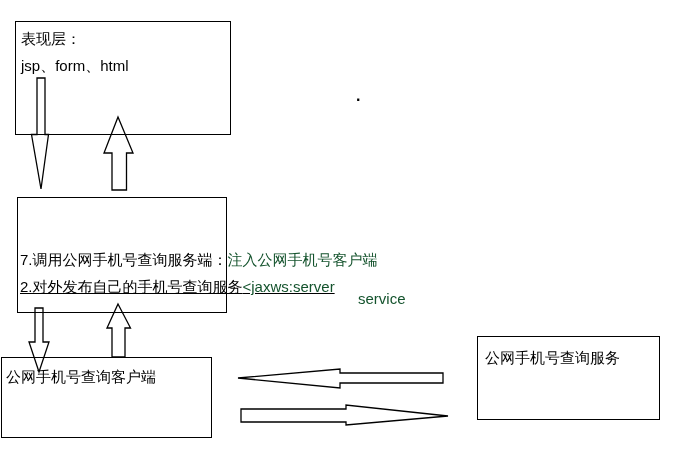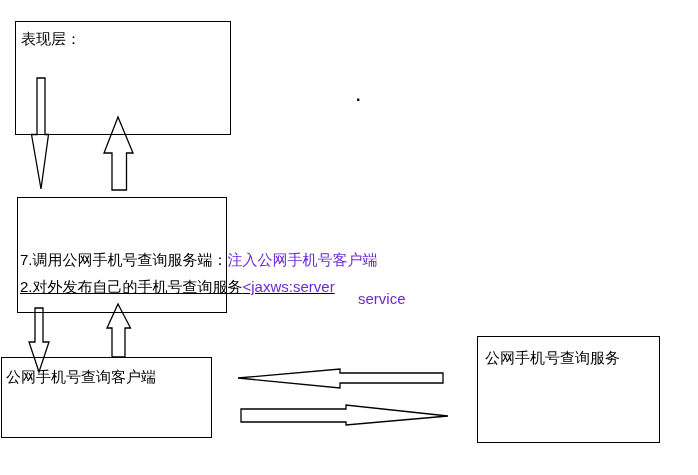--- a/index.html
+++ b/index.html
@@ -9,37 +9,38 @@
     color:#000;
     padding-left:40px;
   }
   .box{
     position:absolute;border:1.5px solid #000;background:transparent;
     box-sizing:border-box;
   }
   .txt{
     position:absolute;font-size:15px;line-height:16px;white-space:nowrap;color:#000;
   }
-  .red{color:#6d28d9;}
+  .red{color:#14532d;}
   #box-presentation{left:15px;top:21px;width:216px;height:114px;}
   #box-business{left:17px;top:197px;width:210px;height:116px;}
   #box-client{left:1px;top:357px;width:211px;height:81px;}
-  #box-service{left:477px;top:336px;width:183px;height:107px;}
+  #box-service{left:477px;top:336px;width:183px;height:84px;}
   .box .txt{position:absolute;}
   #arrow-layer{position:absolute;left:0;top:0;pointer-events:none;}
   #stray-dot{position:absolute;left:356px;top:88px;font-size:16px;font-weight:bold;line-height:16px;}
   #servlet-label{position:absolute;left:358px;top:291px;}
 </style>
 </head>
 <body>
 
 <div class="canvas">
 
   <div class="box" id="box-presentation">
     <div class="txt" style="left:5px;top:9px;">表现层：</div>
+    <div class="txt" style="left:5px;top:36px;">jsp、form、html</div>
   </div>
 
   <div class="box" id="box-business">
     <div class="txt" style="left:2px;top:54px;"><span>7.调用公网手机号查询服务端：</span><span class="red">注入公网手机号客户端</span></div>
     <div class="txt" style="left:2px;top:81px;text-decoration:underline;"><span>2.对外发布自己的手机号查询服务</span><span class="red">&lt;jaxws:server</span></div>
   </div>
 
   <div class="txt red" id="servlet-label">service</div>
 
   <div class="box" id="box-client">

